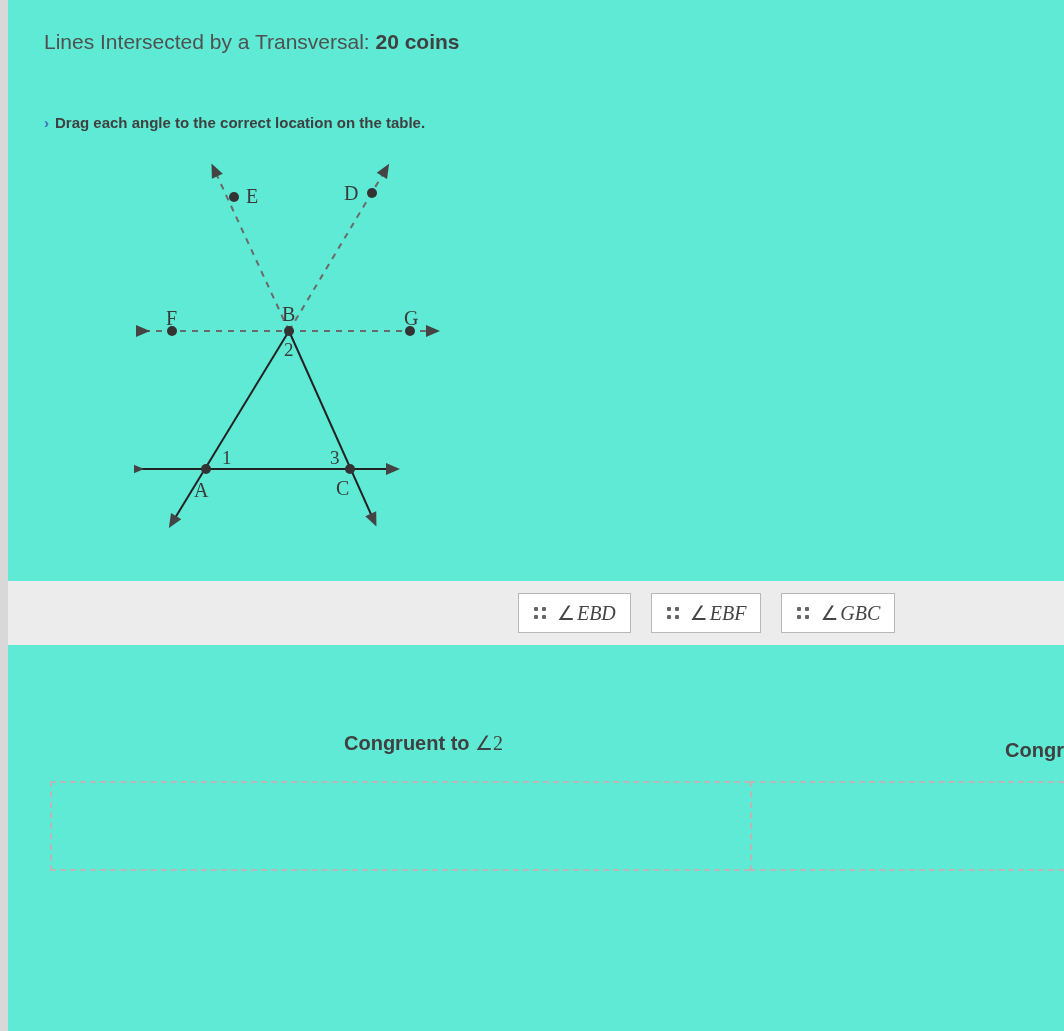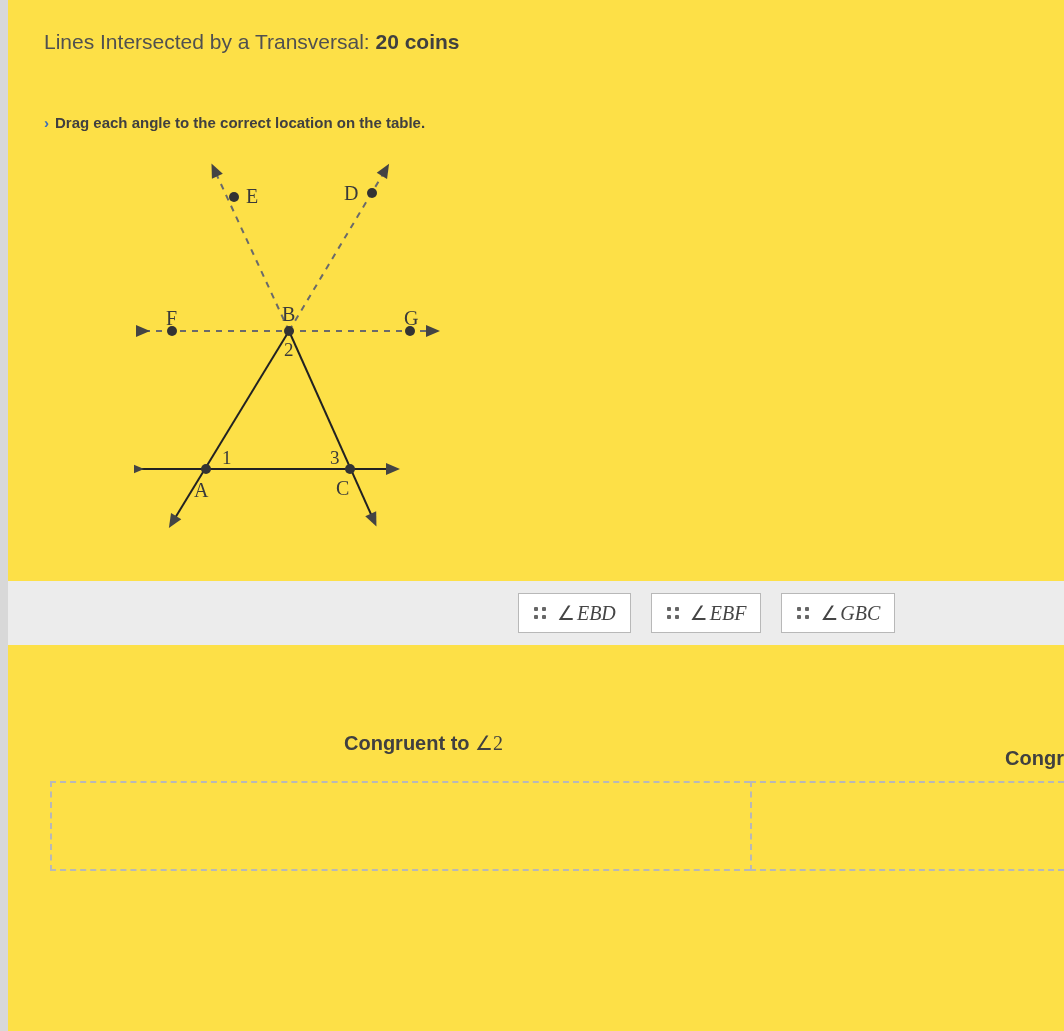--- a/index.html
+++ b/index.html
@@ -6,21 +6,21 @@
   body {
     margin: 0;
     padding: 0;
     font-family: sans-serif;
     background: #d8d8d8;
     width: 1064px;
     height: 1031px;
     overflow: hidden;
   }
   .page {
-    background: #fde047;
+    background: #5eead4;
     margin: 0 0 0 8px;
     padding: 30px 0 0 36px;
     width: 1056px;
     height: 1031px;
     position: relative;
   }
   .title-line {
     font-size: 21px;
     color: #505050;
     margin-bottom: 60px;
@@ -196,21 +196,21 @@
       <span class="grip"></span>
       <span class="angle-sym">∠</span>
         <span>GBC</span>
     </div>
   </div>
 
   <div class="table-area">
     <div class="col-header" style="left:300px; top:0;">
       <span>Congruent to </span><span class="angle-math">∠</span><span class="angle-math">2</span>
     </div>
-    <div class="col-header" style="right:0; top:16px;">
+    <div class="col-header" style="right:0; top:8px;">
       <span>Congr</span>
     </div>
     <div class="drop-row">
       <div class="drop-zone"></div>
       <div class="drop-zone second"></div>
     </div>
   </div>
 
 </div>
 

